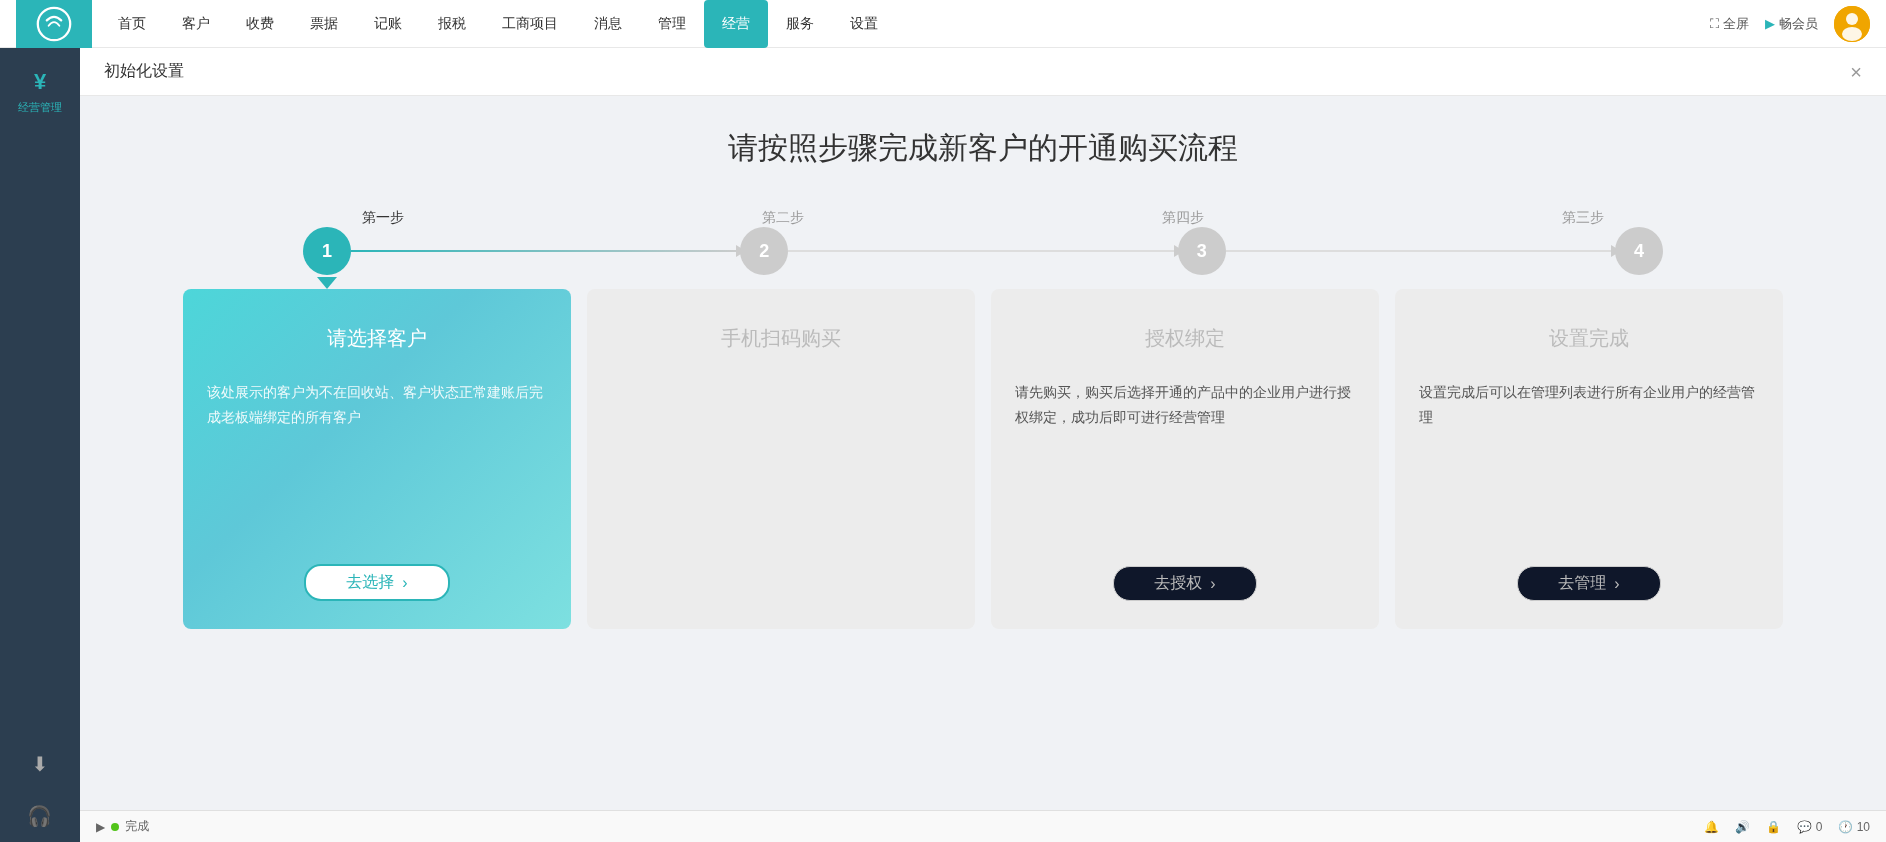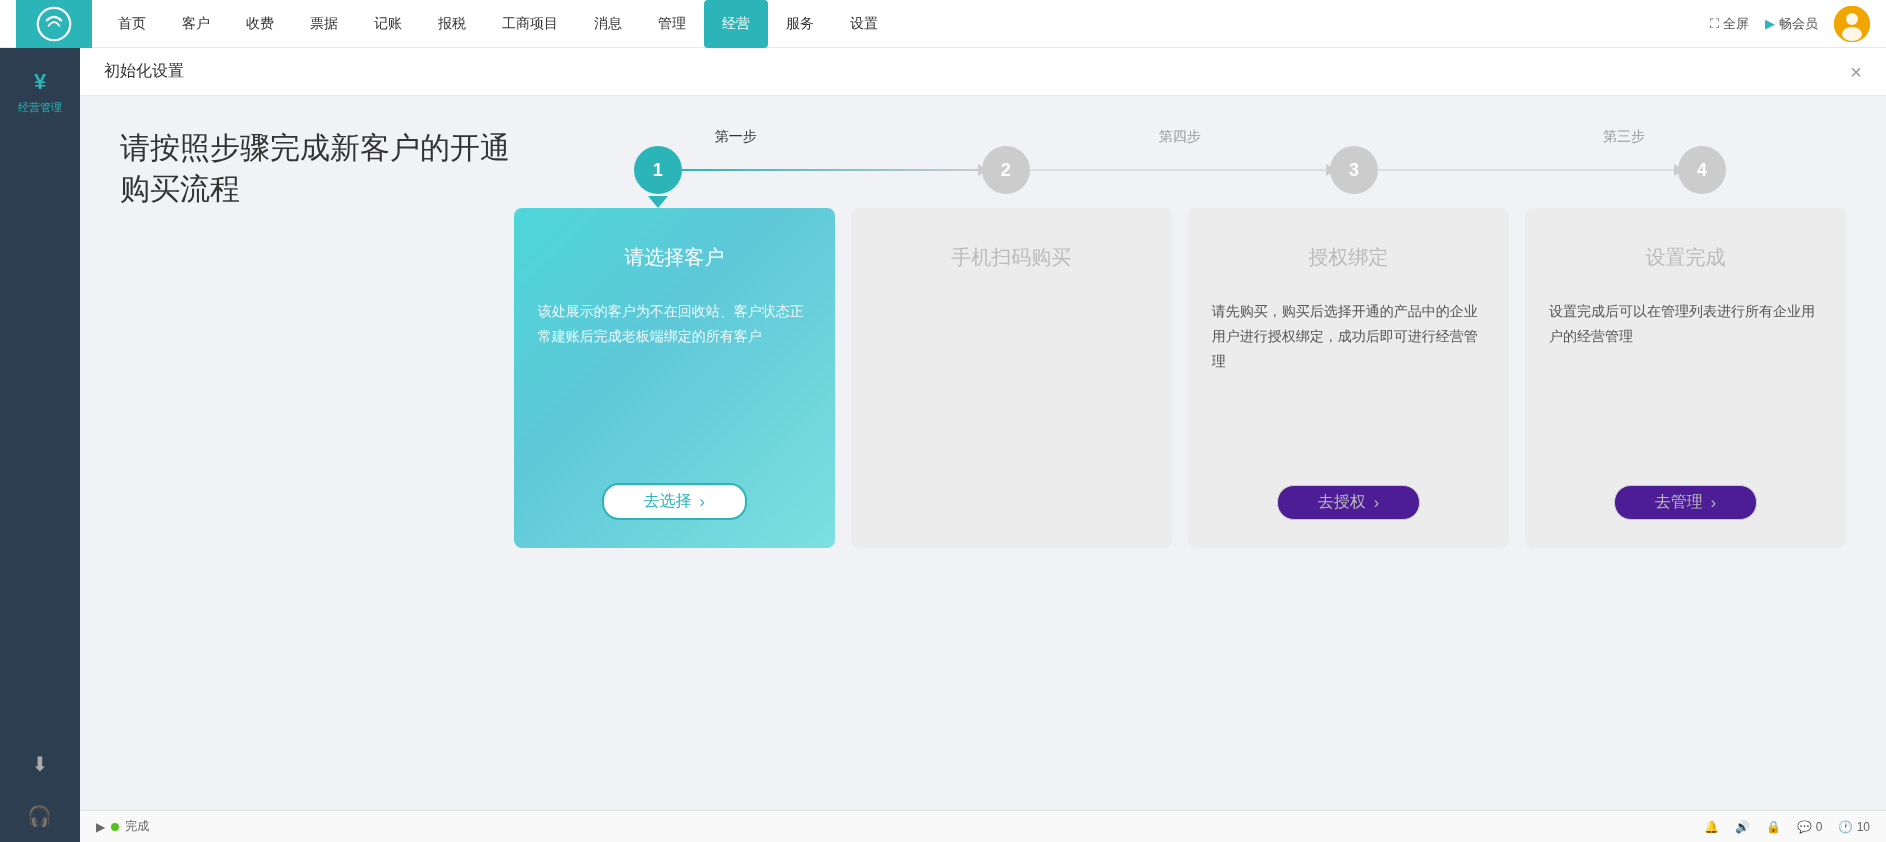--- a/index.html
+++ b/index.html
@@ -51,21 +51,21 @@
     }
     .page-header {
       background: #fff; padding: 12px 24px; display: flex; align-items: center;
       justify-content: space-between; border-bottom: 1px solid #e8e8e8; height: 48px;
     }
     .page-title { font-size: 16px; color: #333; font-weight: 500; }
     .close-btn { font-size: 20px; color: #999; cursor: pointer; line-height: 1; }
 
     
     .wizard-area {
-      flex: 1; padding: 32px 40px; display: flex; flex-direction: row; align-items: flex-start;
+      flex: 1; padding: 32px 40px; display: flex; flex-direction: column; align-items: center;
       overflow-y: auto;
     }
     .wizard-title { font-size: 30px; color: #333; font-weight: 400; margin-bottom: 40px; }
     .step-circle {
       width: 48px; height: 48px; border-radius: 50%; display: flex; align-items: center;
       justify-content: center; font-size: 18px; font-weight: bold; color: #fff; z-index: 2;
       position: relative;
     }
     .step-circle.active { background: #2bb5b8; }
     .step-circle.inactive { background: #ccc; }
@@ -101,21 +101,21 @@
     .card-btn {
       border: 2px solid #2bb5b8; background: #fff; color: #2bb5b8;
       border-radius: 17px; padding: 6px 40px; font-size: 16px; cursor: pointer;
       display: flex; align-items: center; gap: 8px; white-space: nowrap;
       min-width: 140px; justify-content: center;
     }
     .card-btn.active-btn {
       background: #fff; color: #2bb5b8; border-color: #2bb5b8;
     }
     .card-btn.inactive-btn {
-      background: #4c1d95; color: #bbb; border: 1px solid #ccc; cursor: not-allowed;
+      background: #0f172a; color: #bbb; border: 1px solid #ccc; cursor: not-allowed;
     }
 
     
     .bottom-bar {
       height: 32px; background: #f9f9f9; border-top: 1px solid #e0e0e0;
       display: flex; align-items: center; padding: 0 16px; gap: 16px;
       font-size: 12px; color: #666;
     }
     .bottom-bar-left { display: flex; align-items: center; gap: 6px; }
     .bottom-bar-right { margin-left: auto; display: flex; align-items: center; gap: 16px; }
@@ -197,20 +197,21 @@
       <span class="close-btn">×</span>
     </div>
 
     <div class="wizard-area">
       <div class="wizard-title">请按照步骤完成新客户的开通购买流程</div>
 
       <div class="steps-area">
 
         <div class="labels-row">
           <div class="label-col active">第一步</div>
+          <div class="label-col">第二步</div>
           <div class="label-col">第四步</div>
           <div class="label-col">第三步</div>
         </div>
 
         <div style="display:flex; align-items:center; width:100%; padding: 0 120px; margin-bottom: 0; position:relative;">
 
           <div style="display:flex; flex-direction:column; align-items:center; z-index:2;">
             <div class="step-circle active">1</div>
             <div class="step-pointer"></div>
           </div>

